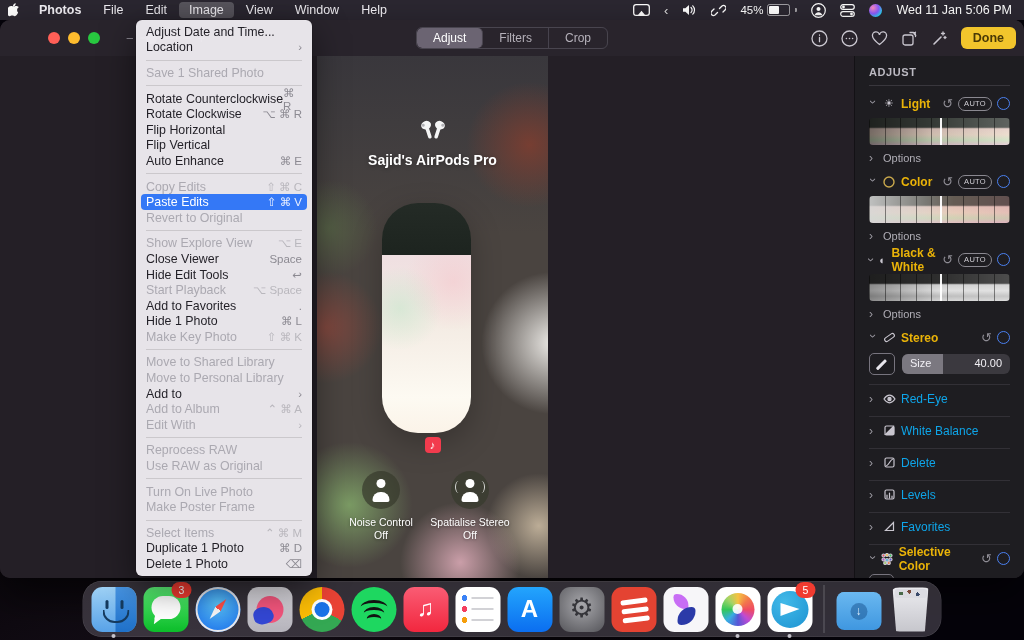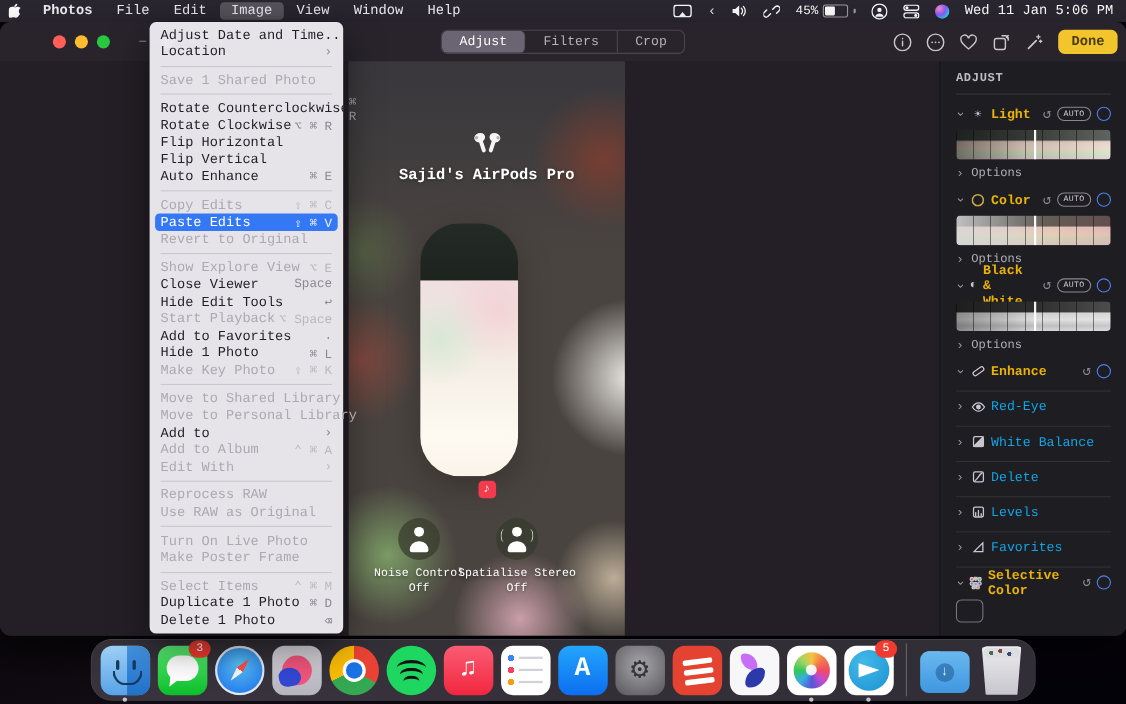--- a/index.html
+++ b/index.html
@@ -1,17 +1,17 @@
 <!DOCTYPE html>
 <html><head>
 <meta charset="utf-8">
 <style>
   html,body{margin:0;padding:0;background:#000;}
   #screen{position:relative;width:1024px;height:640px;overflow:hidden;
-    font-family:Liberation Mono, monospace;
+    font-family:Liberation Sans, sans-serif;
     background:radial-gradient(ellipse 700px 300px at 15% 108%, #17101a 0%, #070408 60%, #05030a 100%);}
   
   #menubar{position:absolute;top:0;left:0;right:0;height:20px;background:#2b2731;
     display:flex;align-items:center;color:#f2f0f5;font-size:12.5px;}
   #menubar .left{display:flex;align-items:center;height:100%;}
   .apple{width:28px;display:flex;justify-content:center;align-items:center;}
   .mb-item{padding:0 10px;height:16px;line-height:16px;border-radius:4px;margin:0 1px;}
   .mb-item.bold{font-weight:bold;}
   .mb-item.active{background:rgba(255,255,255,0.22);}
   #menubar .right{margin-left:auto;display:flex;align-items:center;gap:14px;padding-right:12px;color:#fff;}
@@ -44,21 +44,21 @@
   #canvas{position:absolute;top:36px;left:0;width:854px;bottom:0;background:#241f26;border-right:1px solid #131115;}
   #photo{position:absolute;left:317px;top:0;width:231px;height:522px;overflow:hidden;background:#4a4440;
     background-image:
       radial-gradient(circle 90px at 92% 17%, rgba(128,62,48,.85), transparent 70%),
       radial-gradient(circle 70px at 5% 33%, rgba(86,100,70,.8), transparent 70%),
       radial-gradient(circle 80px at 4% 52%, rgba(140,72,62,.8), transparent 70%),
       radial-gradient(circle 95px at 102% 55%, rgba(244,242,238,.95), transparent 75%),
       radial-gradient(circle 90px at 14% 86%, rgba(128,164,104,.9), transparent 70%),
       radial-gradient(circle 80px at 62% 97%, rgba(216,168,180,.9), transparent 75%),
       radial-gradient(circle 70px at 96% 90%, rgba(200,184,160,.9), transparent 75%),
-      linear-gradient(180deg, #39373c 0%, rgba(60,58,62,.6) 18%, rgba(74,68,64,0) 34%); padding-left: 20px;}
+      linear-gradient(180deg, #39373c 0%, rgba(60,58,62,.6) 18%, rgba(74,68,64,0) 34%);}
   .pods-icon{position:absolute;left:50%;top:62px;transform:translateX(-50%);}
   .pods-name{position:absolute;left:0;right:0;top:96px;text-align:center;color:#fff;font-size:14px;font-weight:600;
     text-shadow:0 1px 4px rgba(0,0,0,.35);}
   .case{position:absolute;left:65px;top:147px;width:89px;height:230px;border-radius:36px;overflow:hidden;
     box-shadow:0 10px 30px rgba(0,0,0,.25);}
   .case-top{height:52px;background:linear-gradient(180deg,#242b26,#1d241f);}
   .case-body{height:178px;background:
       radial-gradient(circle 60px at 20% 30%, rgba(190,230,200,.5), transparent 70%),
       radial-gradient(circle 70px at 80% 15%, rgba(245,200,205,.6), transparent 70%),
       linear-gradient(180deg,#efdfe1 0%,#f4ece4 40%,#fdfaf2 80%,#fbf3e8 100%);}
@@ -415,24 +415,32 @@
           <span>Options</span>
         </div>
 
       <div class="sec-head">
         <span class="chev down">›</span>
         <span class="mini-ic">
             <svg width="13" height="13" viewBox="0 0 13 13">
               <rect x="1" y="4.5" width="11" height="4" rx="2" transform="rotate(-35 6.5 6.5)" stroke="#c9c6cf" fill="none" stroke-width="1.1"></rect>
             </svg>
           </span>
-        <span class="sec-lb">Enhance</span>
+        <span class="sec-lb">Stereo</span>
         <span class="sec-right">
           <span class="undo">↺</span>
           <span class="bluering"></span>
+        </span>
+      </div>
+      <div class="retouch-row">
+        <span class="brush-btn"></span>
+        <span class="size-slider">
+          <span class="size-fill"></span>
+          <span class="size-lb">Size</span>
+          <span class="size-val">40.00</span>
         </span>
       </div>
 
       <hr class="sb-sep">
       <div class="sec-head" style="margin-top:5px;">
         <span class="chev">›</span>
         <span class="mini-ic">
             <svg width="13" height="10" viewBox="0 0 13 10">
               <path d="M1 5c1.7-2.6 3.5-3.8 5.5-3.8S10.3 2.4 12 5c-1.7 2.6-3.5 3.8-5.5 3.8S2.7 7.6 1 5z"></path>
               <circle cx="6.5" cy="5" r="1.6" fill="#c9c6cf"></circle>

